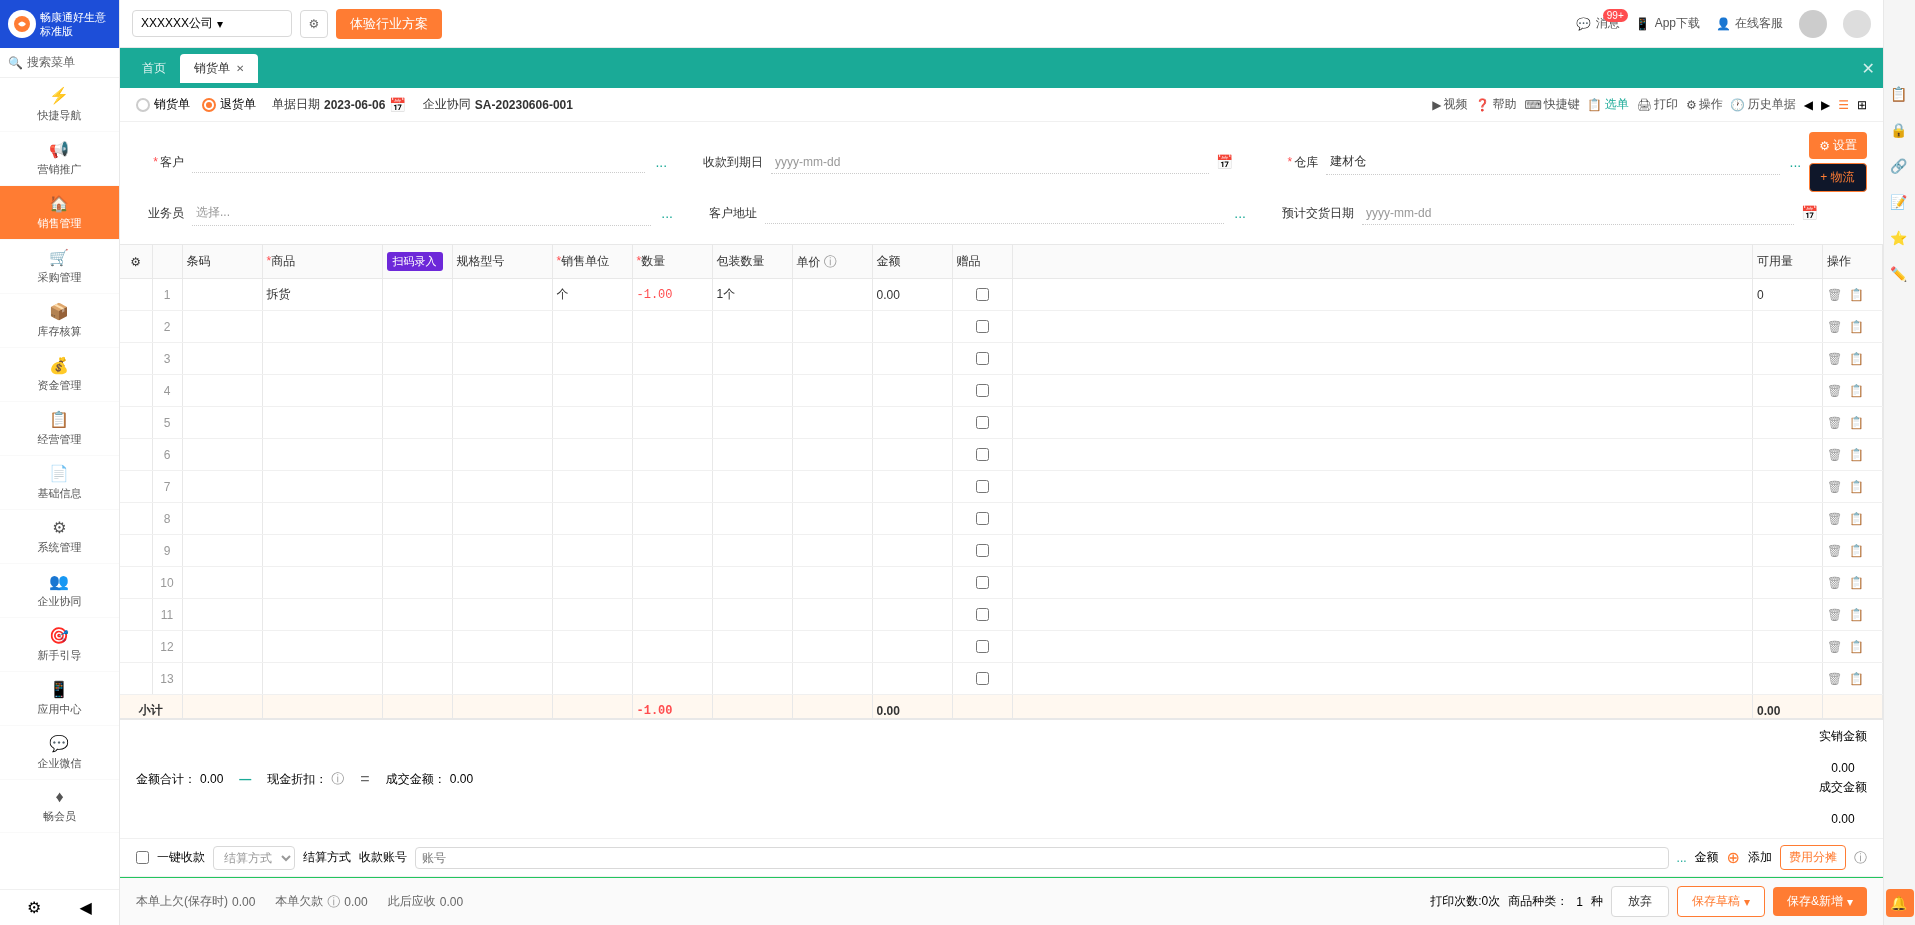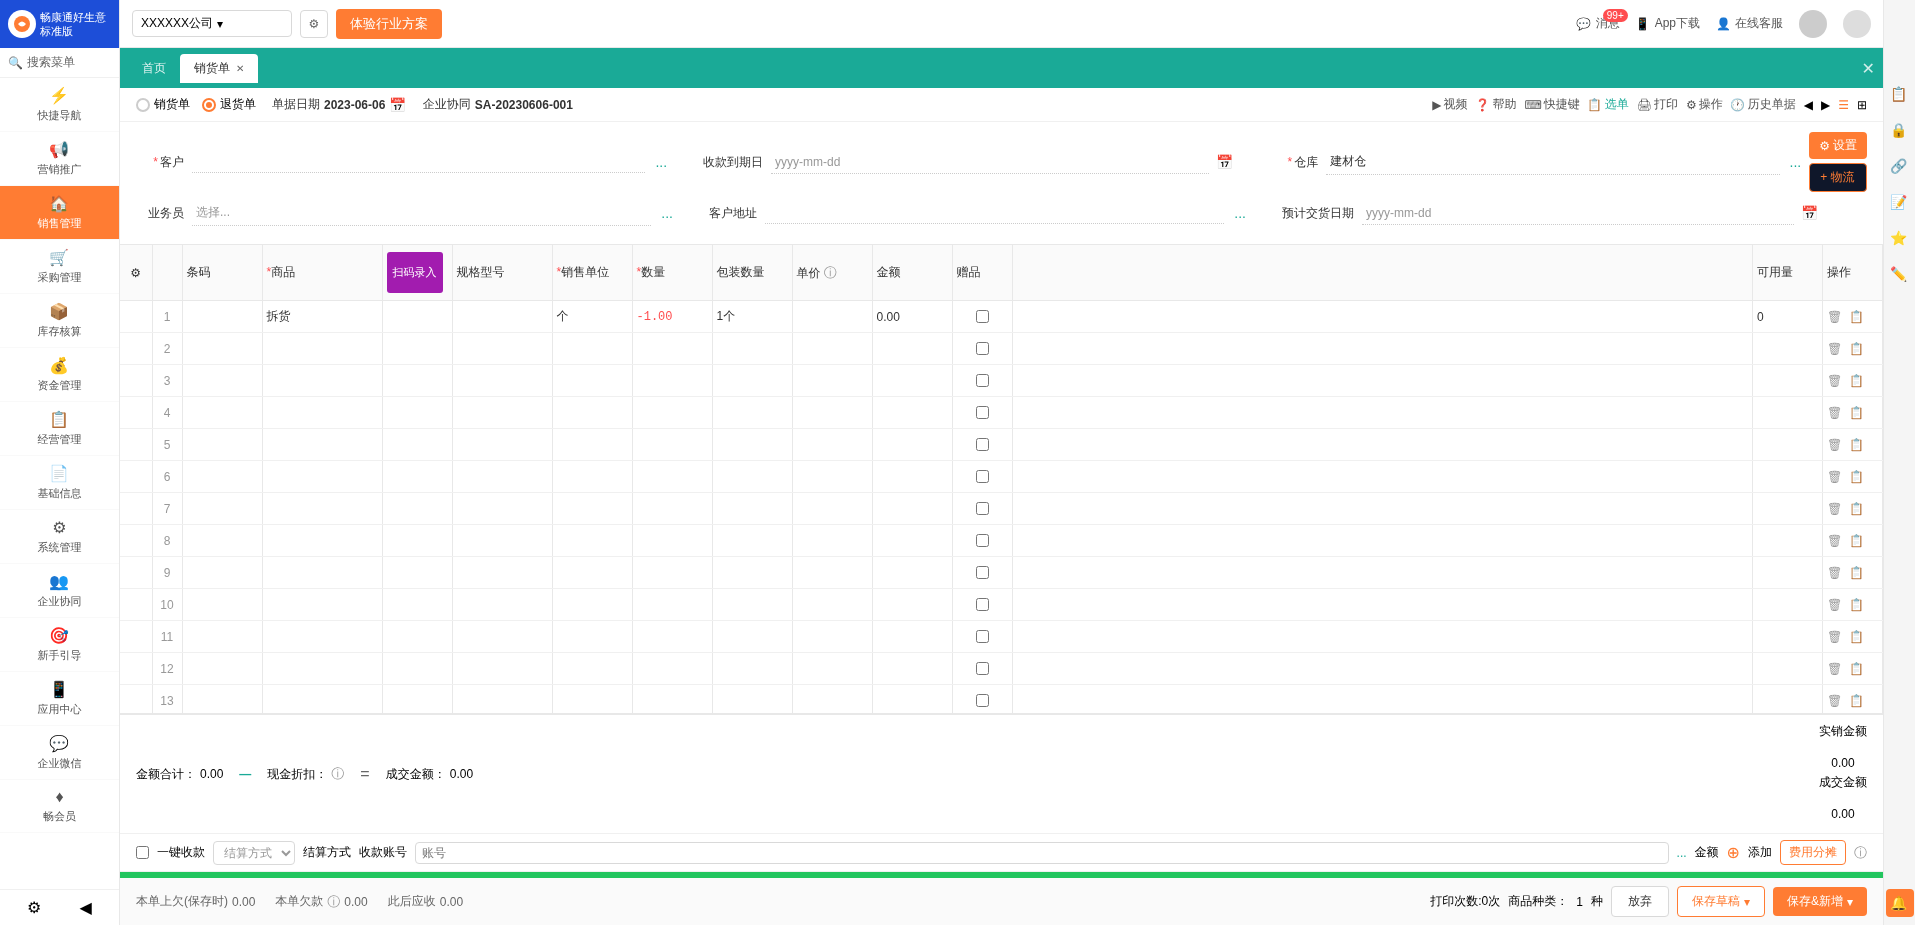--- a/index.html
+++ b/index.html
@@ -321,25 +321,25 @@
     }
     td {
       padding: 5px 4px;
       border-right: 1px solid #e8e8e8;
       border-bottom: 1px solid #f0f0f0;
       color: #333;
       height: 32px;
     }
     .row-num { color: #999; text-align: center; width: 30px; }
     .scan-btn {
-      background: #a21caf;
+      background: #6d28d9;
       color: #fff;
       border: none;
       border-radius: 3px;
-      padding: 13px 6px;
+      padding: 2px 6px;
       cursor: pointer;
       font-size: 11px;
     }
     .text-red { color: #ff4d4f; font-family: Liberation Mono, monospace; }
     .checkbox-cell { display: flex; justify-content: center; align-items: center; }
 
     
     .subtotal-row td {
       background: #fff8f0;
       font-weight: bold;
@@ -372,21 +372,21 @@
       border: 1px solid #ff7c33;
       border-radius: 4px;
       padding: 3px 8px;
       cursor: pointer;
     }
     .bottom-status {
       display: flex;
       align-items: center;
       padding: 8px 16px;
       background: #fafafa;
-      border-top: 6px solid #22c55e;
+      border-top: 1px solid #22c55e;
       gap: 20px;
     }
     .status-item { display: flex; align-items: center; gap: 4px; color: #666; }
     .bottom-actions {
       margin-left: auto;
       display: flex;
       align-items: center;
       gap: 8px;
     }
     .discard-btn {

